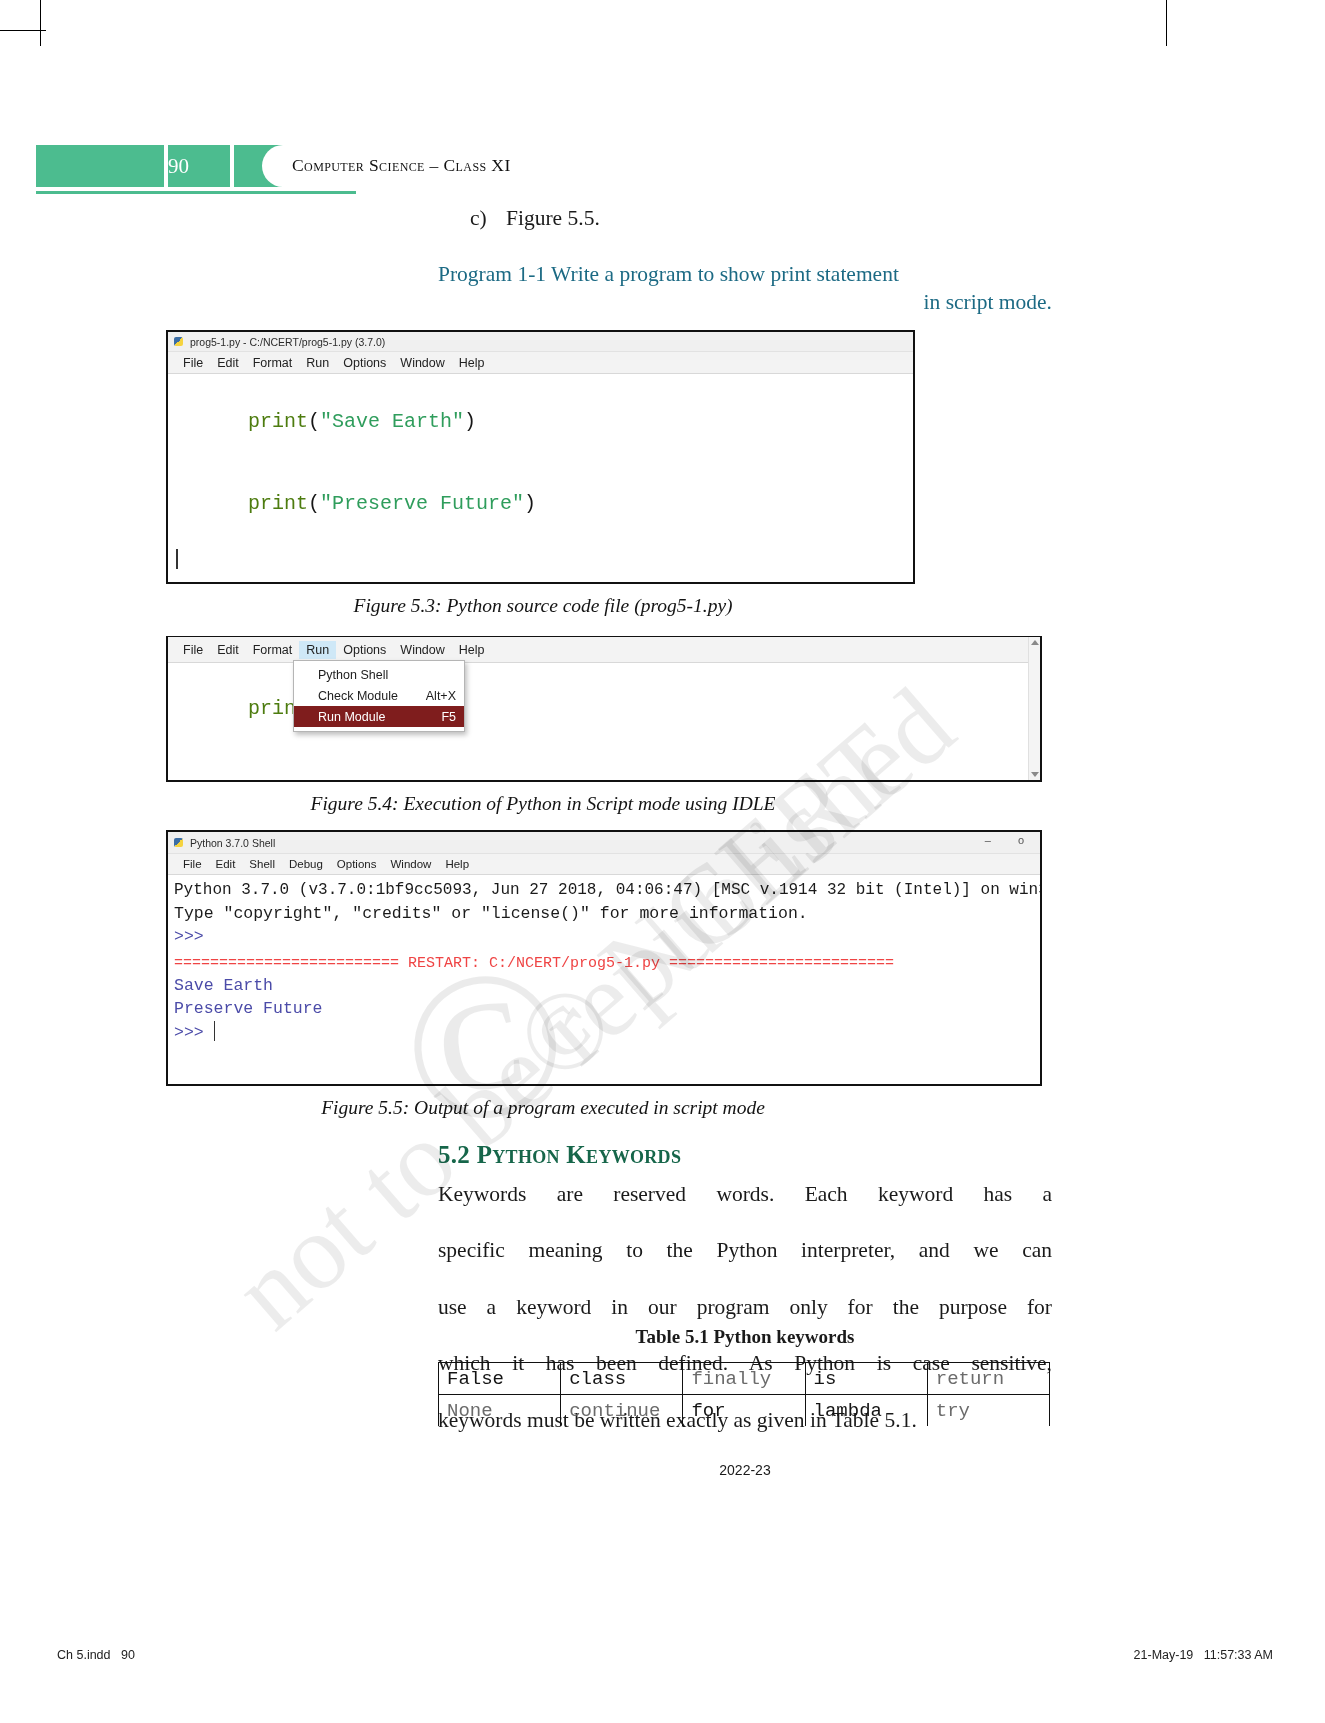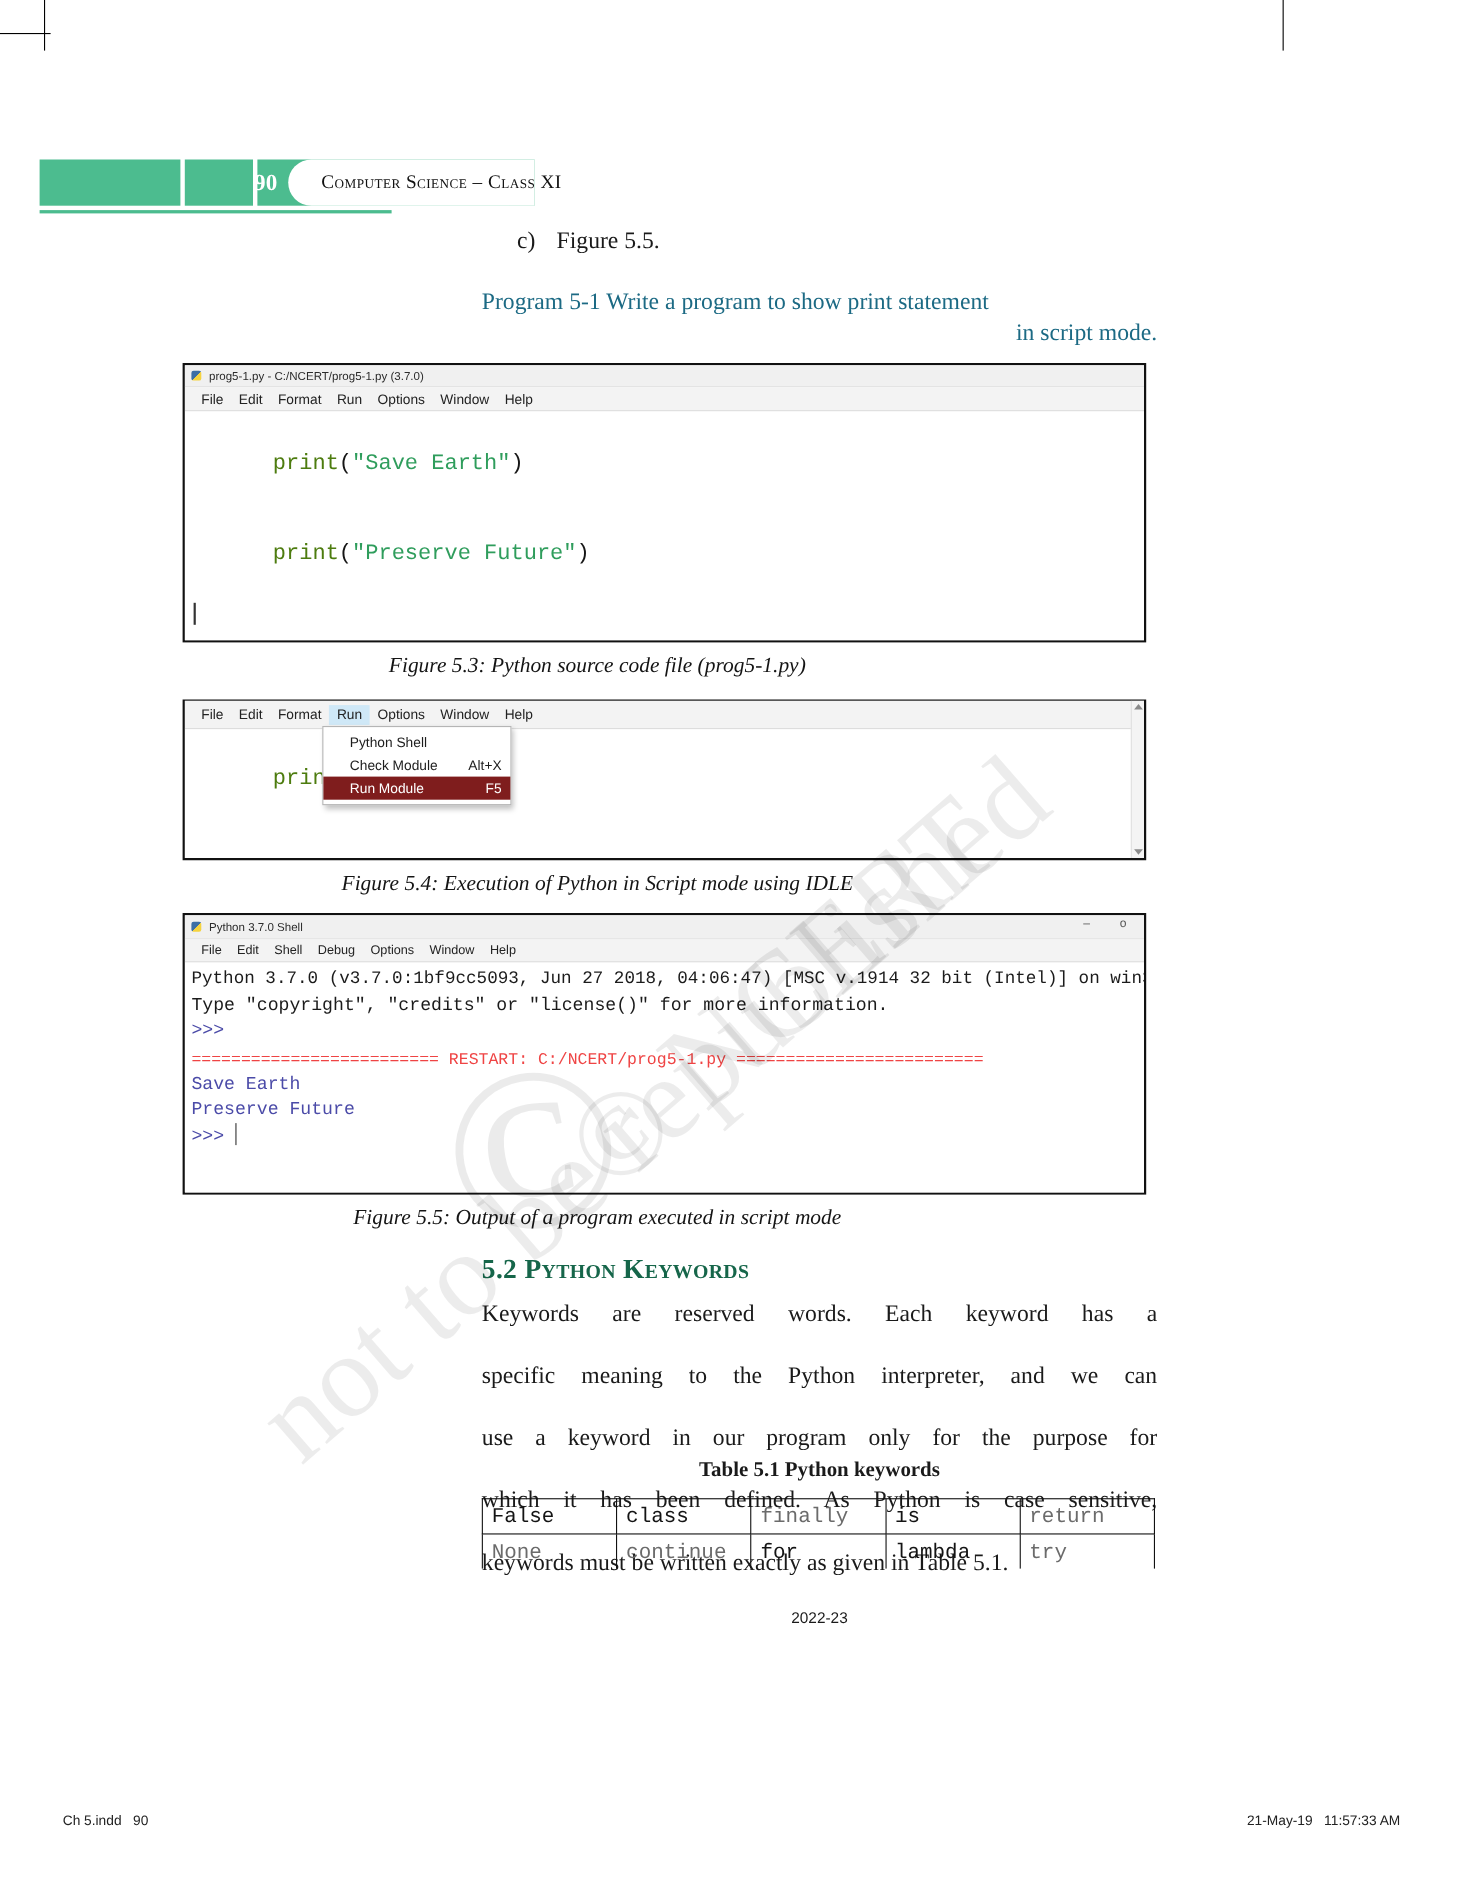--- a/index.html
+++ b/index.html
@@ -95,25 +95,24 @@
     border-top-left-radius: 21px;
     border-bottom-left-radius: 21px;
   }
   .hdr-pageno {
     position: absolute;
     left: 132px;
     top: 0;
     width: 84px;
     height: 42px;
     line-height: 42px;
-    text-align: right;
+    text-align: left;
     color: #ffffff;
     font-size: 21px;
     font-family: "Liberation Serif", serif;
-    font-weight: bold;
   }
   .hdr-title {
     position: absolute;
     left: 256px;
     top: 10px;
     font-family: "Liberation Serif", serif;
     font-size: 17.5px;
     letter-spacing: 0.4px;
     color: #111;
     font-variant: small-caps;
@@ -451,25 +450,25 @@
 <div class="hdr-rule"></div>
 
 <div class="bullet-row">
   <span class="marker">c)</span>
   <span class="btext">
     <span>Figure 5.5.</span>
   </span>
 </div>
 
 <div class="prog-caption">
-  <span class="l1">Program 5-1  Write a program to show print statement</span>
+  <span class="l1">Program 1-1  Write a program to show print statement</span>
   <span class="l2">in script mode.</span>
 </div>
 
-<div class="fig" style="left:166px; top:330px; width:876px; height:254px;">
+<div class="fig" style="left:166px; top:330px; width:749px; height:254px;">
   <div class="idle-titlebar">
     <span class="idle-ico"></span>
     <span>prog5-1.py - C:/NCERT/prog5-1.py (3.7.0)</span>
   </div>
   <div class="idle-menubar">
     <span class="menu-item">File</span>
     <span class="menu-item">Edit</span>
     <span class="menu-item">Format</span>
     <span class="menu-item">Run</span>
     <span class="menu-item">Options</span>

